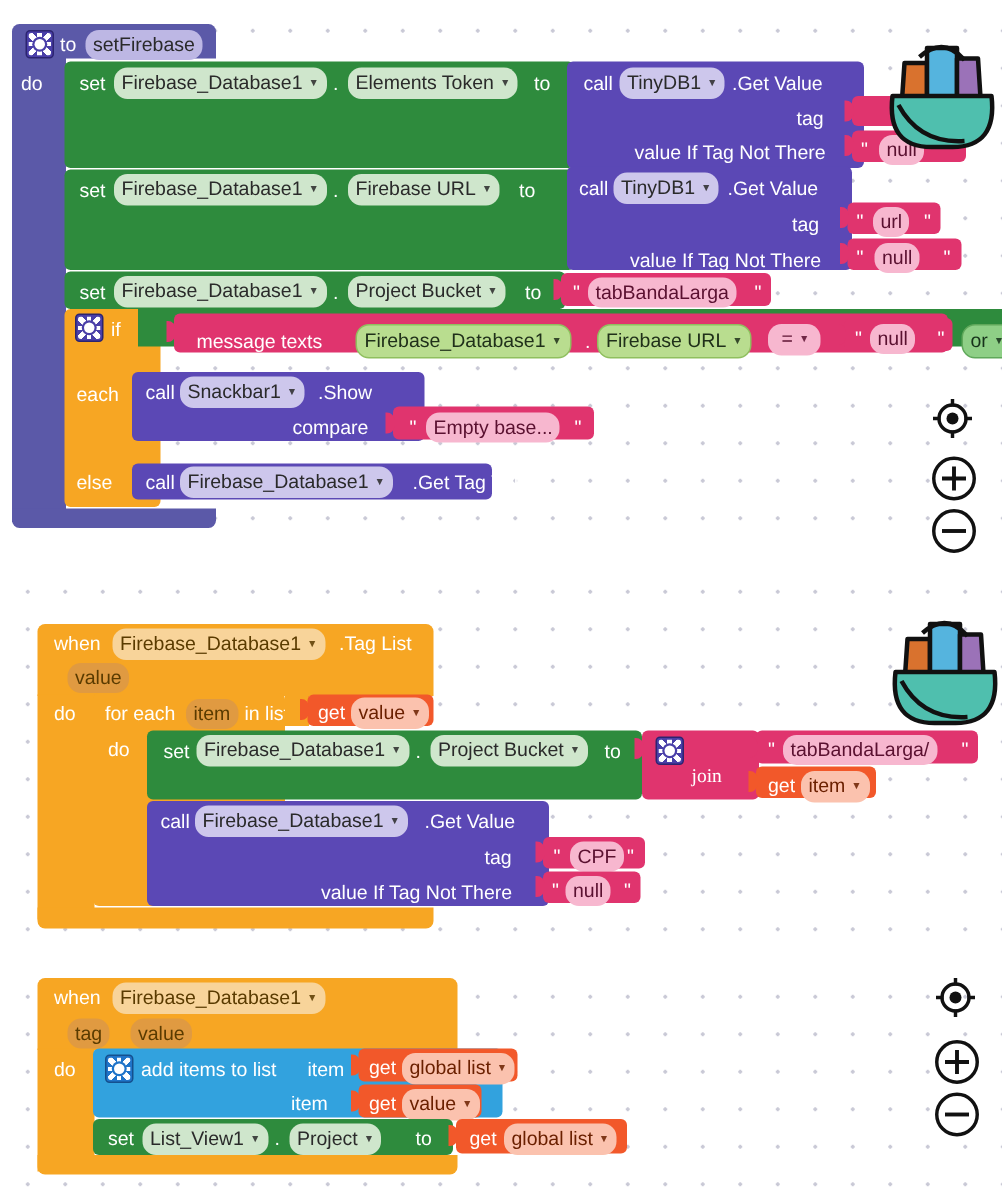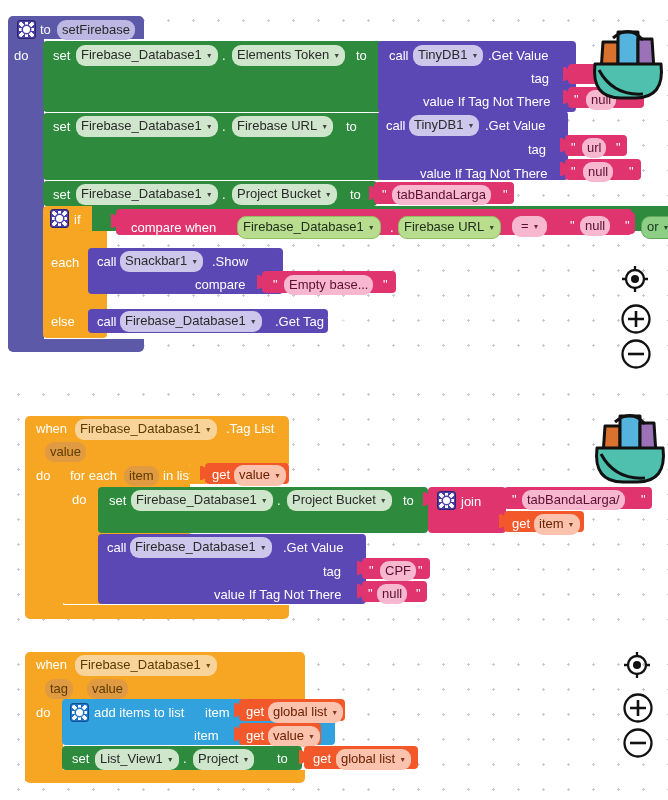--- a/index.html
+++ b/index.html
@@ -169,21 +169,21 @@
 
 <div class="blk c-ctrl" style="left:43px;top:206px;width:64px;height:132px;border-radius:4px;"></div>
 <div class="blk c-set" style="left:92px;top:206px;width:576px;height:25px;"></div>
 <div class="gear" style="left:50px;top:209px;"></div>
 <div class="lbl wht" style="left:74px;top:213px;">if</div>
 <div class="lbl wht" style="left:51px;top:256px;">each</div>
 <div class="lbl wht" style="left:51px;top:315px;">else</div>
 
 <div class="blk c-cmp" style="left:116px;top:209px;width:516px;height:26px;border-radius:4px;"></div>
 <div class="plug c-cmp" style="left:111px;top:214px;"></div>
-<div class="lbl wht" style="left:131px;top:221px;">compare when</div>
+<div class="lbl wht" style="left:131px;top:221px;">message texts</div>
 <div class="field" style="left:237px;top:216px;background:#b9dd8f;color:#20301a;border:1px solid #8fbf5e;">
   <span>Firebase_Database1</span><span class="car">▼</span>
 </div>
 <div class="lbl wht" style="left:390px;top:221px;">.</div>
 <div class="field" style="left:398px;top:216px;background:#b9dd8f;color:#20301a;border:1px solid #8fbf5e;">
   <span>Firebase URL</span><span class="car">▼</span>
 </div>
 <div class="field f-logic" style="left:512px;top:216px;padding:3px 7px 4px 9px;">
   <span>=</span><span class="car">▼</span>
 </div>
@@ -283,21 +283,21 @@
 </div>
 <div class="lbl wht" style="left:277px;top:494px;">.</div>
 <div class="field f-green" style="left:287px;top:490px;">
   <span>Project Bucket</span><span class="car">▼</span>
 </div>
 <div class="lbl wht" style="left:403px;top:494px;">to</div>
 
 <div class="blk c-text" style="left:428px;top:487px;width:78px;height:46px;border-radius:4px;"></div>
 <div class="plug c-text" style="left:423px;top:492px;"></div>
 <div class="gear" style="left:437px;top:491px;"></div>
-<div class="lbl wht" style="left:461px;top:495px;">join</div>
+<div class="lbl wht" style="left:461px;top:510px;font-family:Liberation Serif, serif;">join</div>
 
 <div class="blk c-text" style="left:504px;top:487px;width:148px;height:22px;border-radius:4px;"></div>
 <div class="plug c-text" style="left:499px;top:491px;"></div>
 <div class="quote" style="left:512px;top:493px;">"</div>
 <div class="field f-pink" style="left:522px;top:490px;">tabBandaLarga/</div>
 <div class="quote" style="left:641px;top:493px;">"</div>
 
 <div class="blk c-get" style="left:504px;top:511px;width:80px;height:21px;border-radius:4px;"></div>
 <div class="plug c-get" style="left:499px;top:514px;"></div>
 <div class="lbl wht" style="left:512px;top:517px;">get</div>

